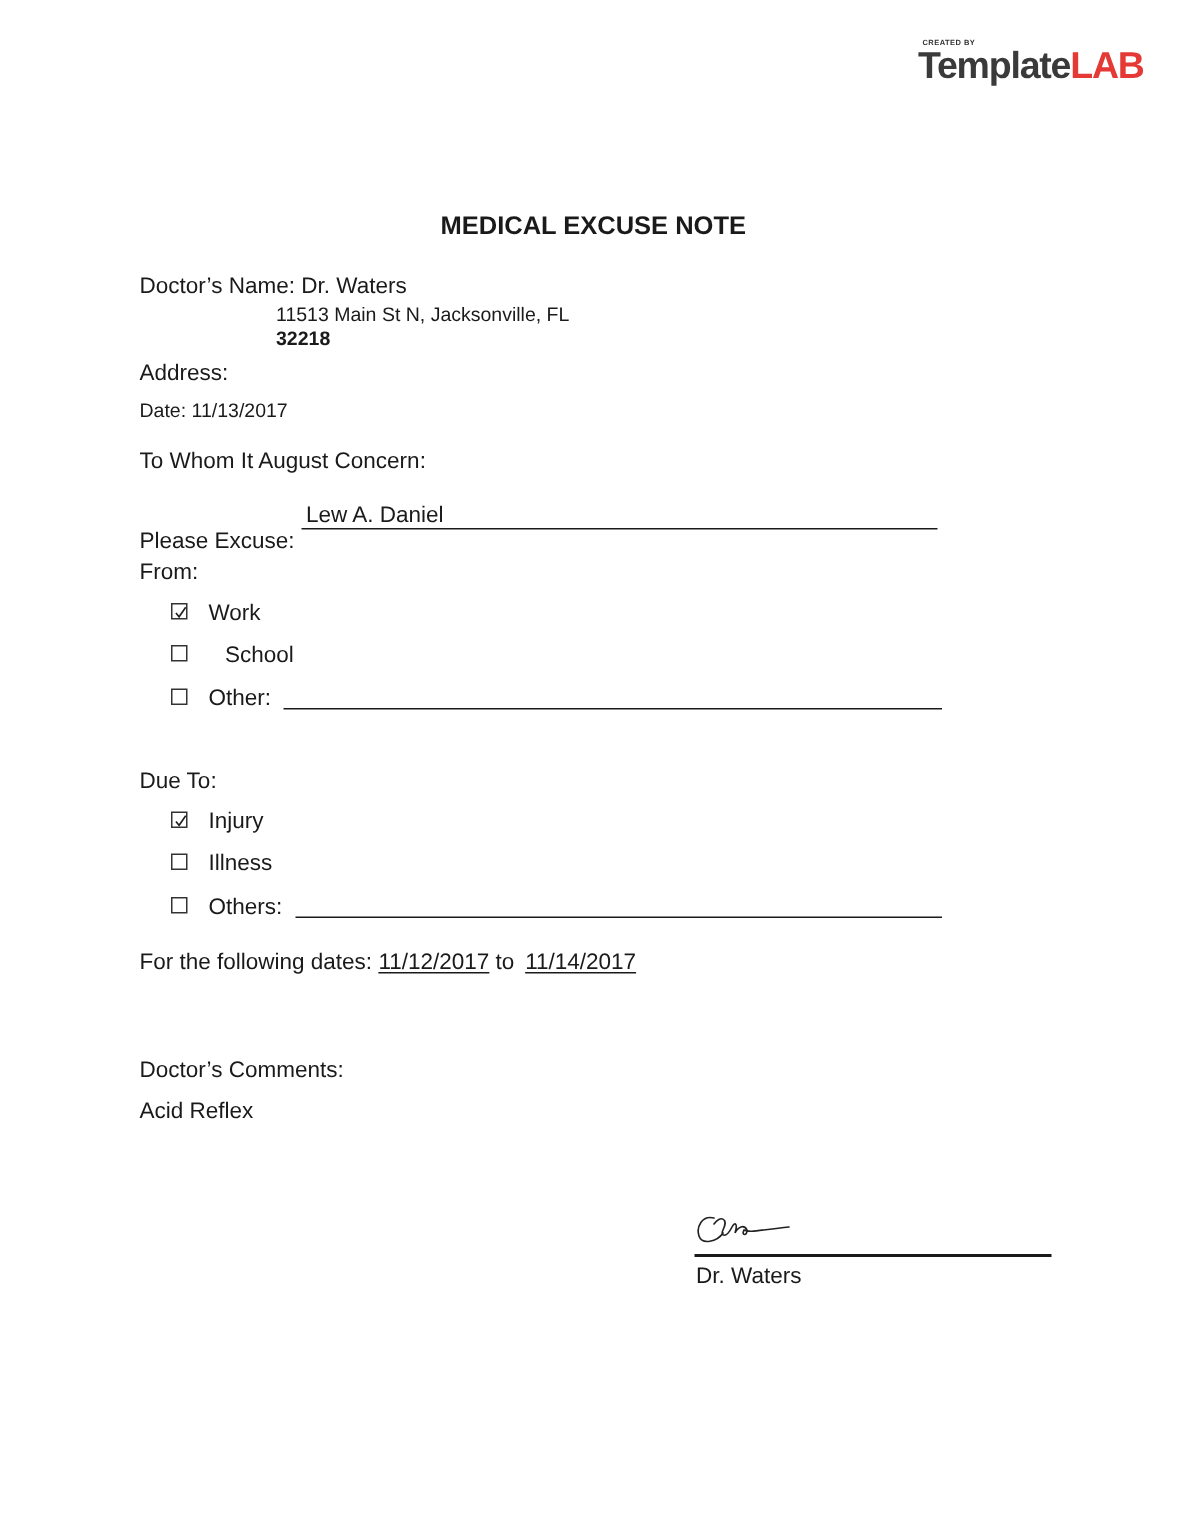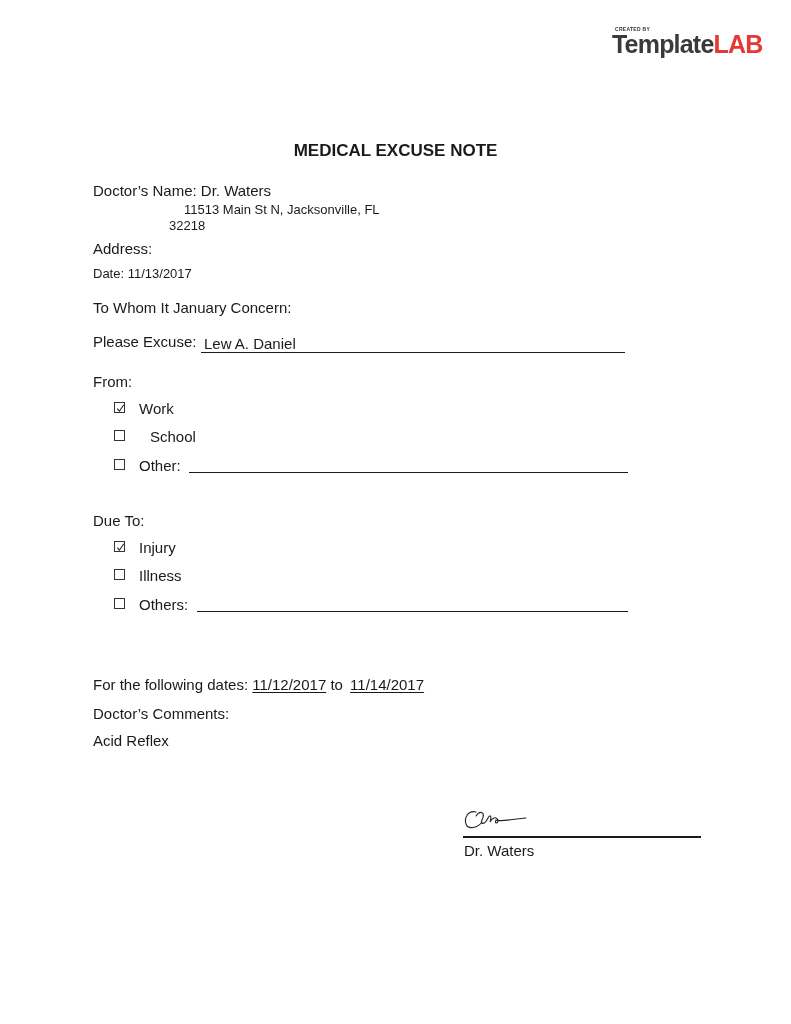--- a/index.html
+++ b/index.html
@@ -33,30 +33,30 @@
 </div>
 
 <div class="abs title">MEDICAL EXCUSE NOTE</div>
 
 <div class="abs t14" style="left:93px; top:182px;">
   <span>Doctor’s Name:</span>
   <span>Dr. Waters</span>
 </div>
 <div class="abs t14" style="left:93px; top:200px;margin-top:40px;">Address:</div>
 <div class="abs t13" style="left:184px; top:202px;">11513 Main St N, Jacksonville, FL</div>
-<div class="abs t13" style="left:169px; top:218px;">32218</div>
+<div class="abs t13" style="left:184px; top:218px;font-weight:bold;">32218</div>
 
 <div class="abs t13" style="left:93px; top:266px;">
   <span>Date:</span>
   <span>11/13/2017</span>
 </div>
 
-<div class="abs t14" style="left:93px; top:299px;">To Whom It January Concern:</div>
+<div class="abs t14" style="left:93px; top:299px;">To Whom It August Concern:</div>
 
-<div class="abs t14" style="left:93px; top:333px;">Please Excuse:</div>
+<div class="abs t14" style="left:93px; top:352px;">Please Excuse:</div>
 <div class="abs t14" style="left:204px; top:335px;">Lew A. Daniel</div>
 <div class="ufield" style="left:201px; top:352px; width:424px;"></div>
 
 <div class="abs t14" style="left:93px; top:373px;">From:</div>
 
 <div class="cbox" style="left:114px; top:402px;">
   <svg width="11" height="11" viewBox="0 0 11 11">
       <path d="M2.3 5.6 L4.4 8.2 L8.8 1.8" fill="none" stroke="#222" stroke-width="1.1"></path>
     </svg>
 </div>
@@ -78,21 +78,21 @@
 </div>
 <div class="abs t14" style="left:139px; top:539px;">Injury</div>
 
 <div class="cbox" style="left:114px; top:569px;"></div>
 <div class="abs t14" style="left:139px; top:567px;text-align:center;">Illness</div>
 
 <div class="cbox" style="left:114px; top:598px;"></div>
 <div class="abs t14" style="left:139px; top:596px;">Others:</div>
 <div class="ufield" style="left:197px; top:611px; width:431px;"></div>
 
-<div class="abs t14" style="left:93px; top:676px;">
+<div class="abs t14" style="left:93px; top:633px;">
   <span>For the following dates:</span>
   <span class="u">11/12/2017</span>
   <span>to</span>
   <span class="u" style="margin-left:3px;">11/14/2017</span>
 </div>
 
 <div class="abs t14" style="left:93px; top:705px;">Doctor’s Comments:</div>
 <div class="abs t14" style="left:93px; top:732px;">Acid Reflex</div>
 
 <svg class="abs" style="left:462px; top:806px;" width="80" height="28" viewBox="0 0 80 28">

